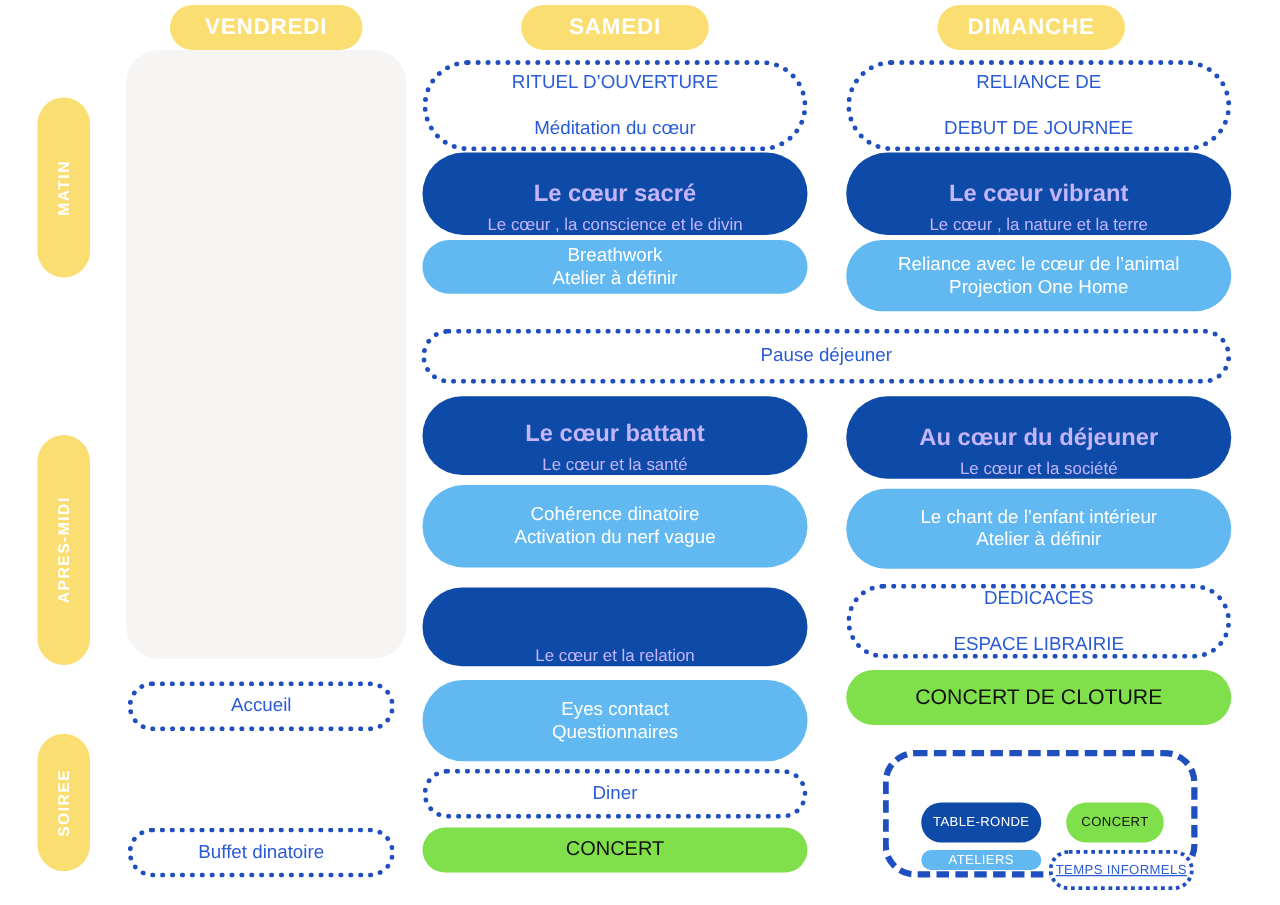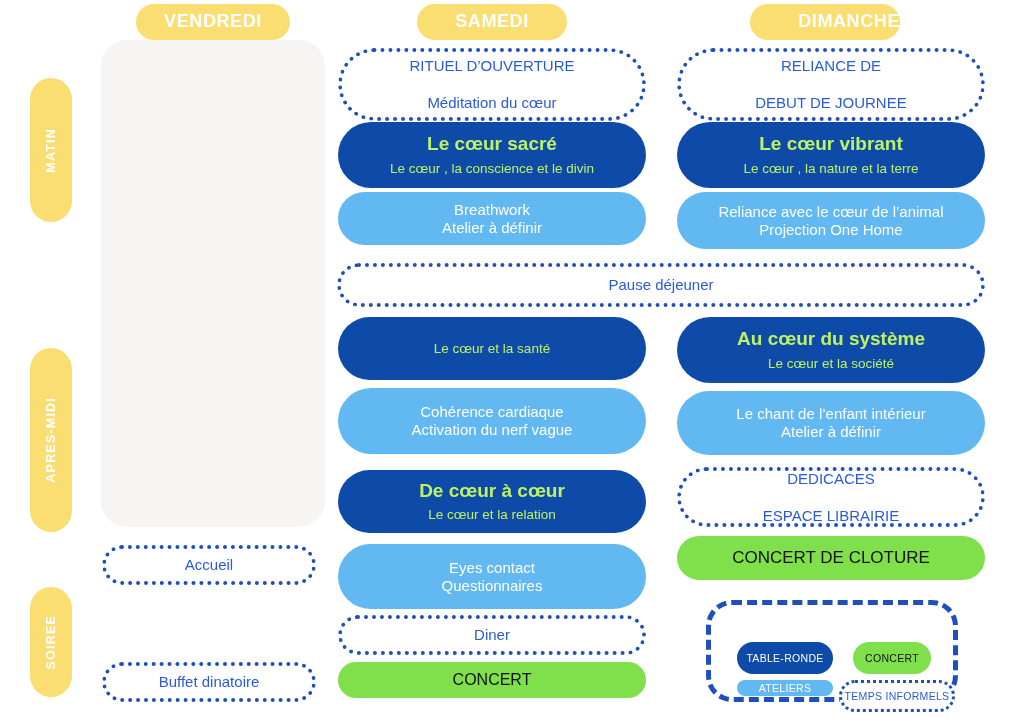--- a/index.html
+++ b/index.html
@@ -64,21 +64,22 @@
   
   .empty-panel {
     position: absolute;
     background: #F6F5F3;
     border-radius: 26px;
   }
 
   
   .type-table-ronde {
     background: #0E4BA8;
-    color: #bef264;
+    color: #c4b5fd;
+    justify-content: flex-end;
   }
   .type-table-ronde .b-title {
     font-weight: bold;
     font-size: 19px;
     margin-bottom: 5px;
   }
   .type-table-ronde .b-sub {
     font-size: 13.5px;
     font-weight: normal;
   }
@@ -137,21 +138,21 @@
 <body>
 
 <div id="canvas">
 
   <div class="pill day-header" style="left:136px; top:4px; width:154px;">
     <span>VENDREDI</span>
   </div>
   <div class="pill day-header" style="left:417px; top:4px; width:150px;">
     <span>SAMEDI</span>
   </div>
-  <div class="pill day-header" style="left:750px; top:4px; width:150px;align-items:flex-end;">
+  <div class="pill day-header" style="left:750px; top:4px; width:150px;">
     <span>DIMANCHE</span>
   </div>
 
   <div class="time-label" style="left:30px; top:78px; height:144px;">
     <span>MATIN</span>
   </div>
   <div class="time-label" style="left:30px; top:348px; height:184px;">
     <span>APRES-MIDI</span>
   </div>
   <div class="time-label" style="left:30px; top:587px; height:110px;">
@@ -163,40 +164,40 @@
   <div class="pill type-informel" style="left:338px; top:48px; width:308px; height:73px;">
     <span class="b-line">RITUEL D’OUVERTURE</span>
     <span class="b-line">Méditation du cœur</span>
   </div>
 
   <div class="pill type-table-ronde" style="left:338px; top:122px; width:308px; height:66px;">
     <span class="b-title">Le cœur sacré</span>
     <span class="b-sub">Le cœur , la conscience et le divin</span>
   </div>
 
-  <div class="pill type-atelier" style="left:338px; top:192px; width:308px; height:53px;">
+  <div class="pill type-atelier" style="left:338px; top:192px; width:308px; height:43px;">
     <span class="b-line">Breathwork</span>
     <span class="b-line">Atelier à définir</span>
   </div>
 
   <div class="pill type-informel" style="left:337px; top:263px; width:648px; height:44px;">
     <span class="b-line">Pause déjeuner</span>
   </div>
 
   <div class="pill type-table-ronde" style="left:338px; top:317px; width:308px; height:63px;">
+    <span class="b-title">Le cœur battant</span>
     <span class="b-sub">Le cœur et la santé</span>
   </div>
 
   <div class="pill type-atelier" style="left:338px; top:388px; width:308px; height:66px;">
-    <span class="b-line">Cohérence cardiaque</span>
+    <span class="b-line">Cohérence dinatoire</span>
     <span class="b-line">Activation du nerf vague</span>
   </div>
 
   <div class="pill type-table-ronde" style="left:338px; top:470px; width:308px; height:63px;">
-    <span class="b-title">De cœur à cœur</span>
     <span class="b-sub">Le cœur et la relation</span>
   </div>
 
   <div class="pill type-atelier" style="left:338px; top:544px; width:308px; height:65px;">
     <span class="b-line">Eyes contact</span>
     <span class="b-line">Questionnaires</span>
   </div>
 
   <div class="pill type-informel" style="left:338px; top:615px; width:308px; height:40px;">
     <span class="b-line">Diner</span>
@@ -215,21 +216,21 @@
     <span class="b-title">Le cœur vibrant</span>
     <span class="b-sub">Le cœur , la nature et la terre</span>
   </div>
 
   <div class="pill type-atelier" style="left:677px; top:192px; width:308px; height:57px;">
     <span class="b-line">Reliance avec le cœur de l’animal</span>
     <span class="b-line">Projection One Home</span>
   </div>
 
   <div class="pill type-table-ronde" style="left:677px; top:317px; width:308px; height:66px;">
-    <span class="b-title">Au cœur du système</span>
+    <span class="b-title">Au cœur du déjeuner</span>
     <span class="b-sub">Le cœur et la société</span>
   </div>
 
   <div class="pill type-atelier" style="left:677px; top:391px; width:308px; height:64px;">
     <span class="b-line">Le chant de l’enfant intérieur</span>
     <span class="b-line">Atelier à définir</span>
   </div>
 
   <div class="pill type-informel" style="left:677px; top:467px; width:308px; height:60px;">
     <span class="b-line">DEDICACES</span>
@@ -256,18 +257,18 @@
     </div>
 
     <div class="legend-item type-concert" style="left:142px; top:16px; width:78px; height:32px;">
       <span>CONCERT</span>
     </div>
 
     <div class="legend-item type-atelier" style="left:26px; top:54px; width:96px; height:16px;">
       <span>ATELIERS</span>
     </div>
 
-    <div class="legend-item type-informel" style="left:128px; top:54px; width:116px; height:32px;">
+    <div class="legend-item type-informel" style="left:128px; top:54px; width:116px; height:32px;text-decoration:underline;">
       <span>TEMPS INFORMELS</span>
     </div>
   </div>
 
 </div>
 
 </body></html>

